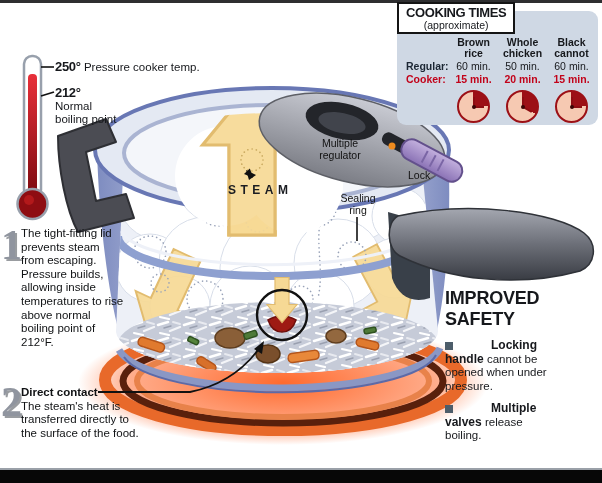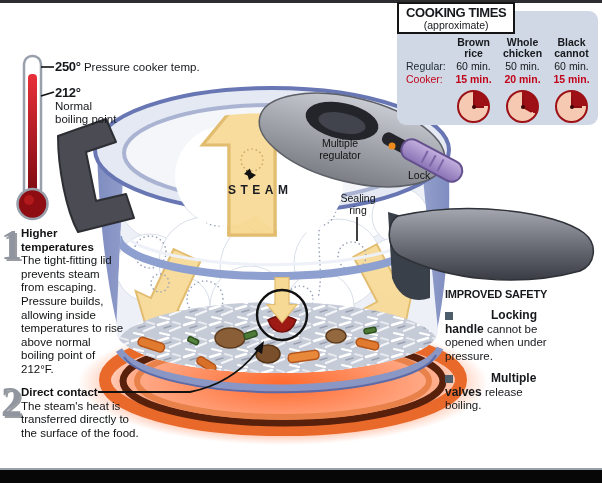--- a/index.html
+++ b/index.html
@@ -30,36 +30,36 @@
   .steam-lbl{left:228px;top:183px;font-weight:bold;font-size:12px;letter-spacing:4.5px;color:#1b1d22;}
   .cursor-icon{left:246px;top:170px;width:0;height:0;border-left:4px solid transparent;
                border-right:4px solid transparent;border-bottom:9px solid #111;
                transform:rotate(137deg);}
   .preg-lbl{left:309px;top:137px;width:62px;text-align:center;font-size:10.5px;line-height:12px;color:#111;}
   .lock-lbl{left:408px;top:169px;font-size:10.5px;color:#111;}
   .sealring-lbl{left:336px;top:192px;width:44px;text-align:center;font-size:10.5px;line-height:12px;color:#111;}
 
   
   .safety{left:445px;top:288px;width:112px;}
-  .safety h3{margin:0 0 6px 0;font-size:11px;letter-spacing:-.2px;}
+  .safety h3{margin:0 0 6px 0;font-size:18px;letter-spacing:-.2px;}
   .safety-item{font-size:11.5px;line-height:13.5px;margin-top:9px;}
   .safety-item b{font-size:12px;margin-left:34px;}
   .sq{display:inline-block;width:8px;height:8px;background:#4d5d6a;margin-right:4px;position:relative;top:0.5px;}
 
   
   .ct-box{left:397px;top:2px;width:201px;height:123px;}
   .ct-bg{position:absolute;left:0;top:9px;right:0;bottom:0;background:#cfd8e4;border-radius:9px;}
   .ct-tab{position:absolute;left:0;top:0;background:#fff;border:2px solid #141414;border-radius:0;
           padding:1px 7px 1px 7px;text-align:center;z-index:2;}
   .ct-title{font-weight:bold;font-size:13px;letter-spacing:-.4px;white-space:nowrap;}
   .ct-sub{font-size:10.5px;margin-top:-1px;}
   .ct-grid{position:absolute;left:2px;right:2px;top:33px;display:grid;
            grid-template-columns:50px 1fr 1fr 1fr;row-gap:1px;z-index:1;}
   .ct-h{font-weight:bold;font-size:10.5px;line-height:11px;text-align:center;padding-top:2px;}
-  .ct-rowlbl{font-size:10.5px;font-weight:normal;color:#1c2734;padding-left:7px;}
+  .ct-rowlbl{font-size:10.5px;font-weight:bold;color:#1c2734;padding-left:7px;}
   .ct-rowlbl.red{color:#c2031a;}
   .ct-v{font-size:10.5px;text-align:center;}
   .ct-v.red{color:#c2031a;font-weight:bold;}
   .ct-clock-cell{display:flex;justify-content:center;padding-top:4px;}
   .clock{position:relative;width:29px;height:29px;border-radius:50%;border:2.5px solid #9c1016;}
   .clock:after{content:"";position:absolute;left:50%;top:50%;width:4px;height:4px;margin:-2px 0 0 -2px;
                border-radius:50%;background:#3a0505;}
   .hand{position:absolute;left:calc(50% - 1px);bottom:50%;width:2px;height:10px;background:#8e0d12;
         transform-origin:bottom center;}
 </style>
@@ -242,21 +242,20 @@
     <b>250°</b>
     <span>Pressure cooker temp.</span>
   </div>
   <div class="abs lbl-212">
     <b>212°</b>
     <div>Normal boiling point</div>
   </div>
 
   <div class="abs numeral num1">1</div>
   <div class="abs step-text step1">
-    <b>Higher temperatures</b>
     <span>The tight-fitting lid prevents steam from escaping. Pressure builds, allowing inside temperatures to rise above normal boiling point of 212°F.</span>
   </div>
 
   <div class="abs numeral num2">2</div>
   <div class="abs step-text step2">
     <b>Direct contact</b>
     <span>The steam's heat is transferred directly to the surface of the food.</span>
   </div>
 
   <div class="abs cursor-icon"></div>

